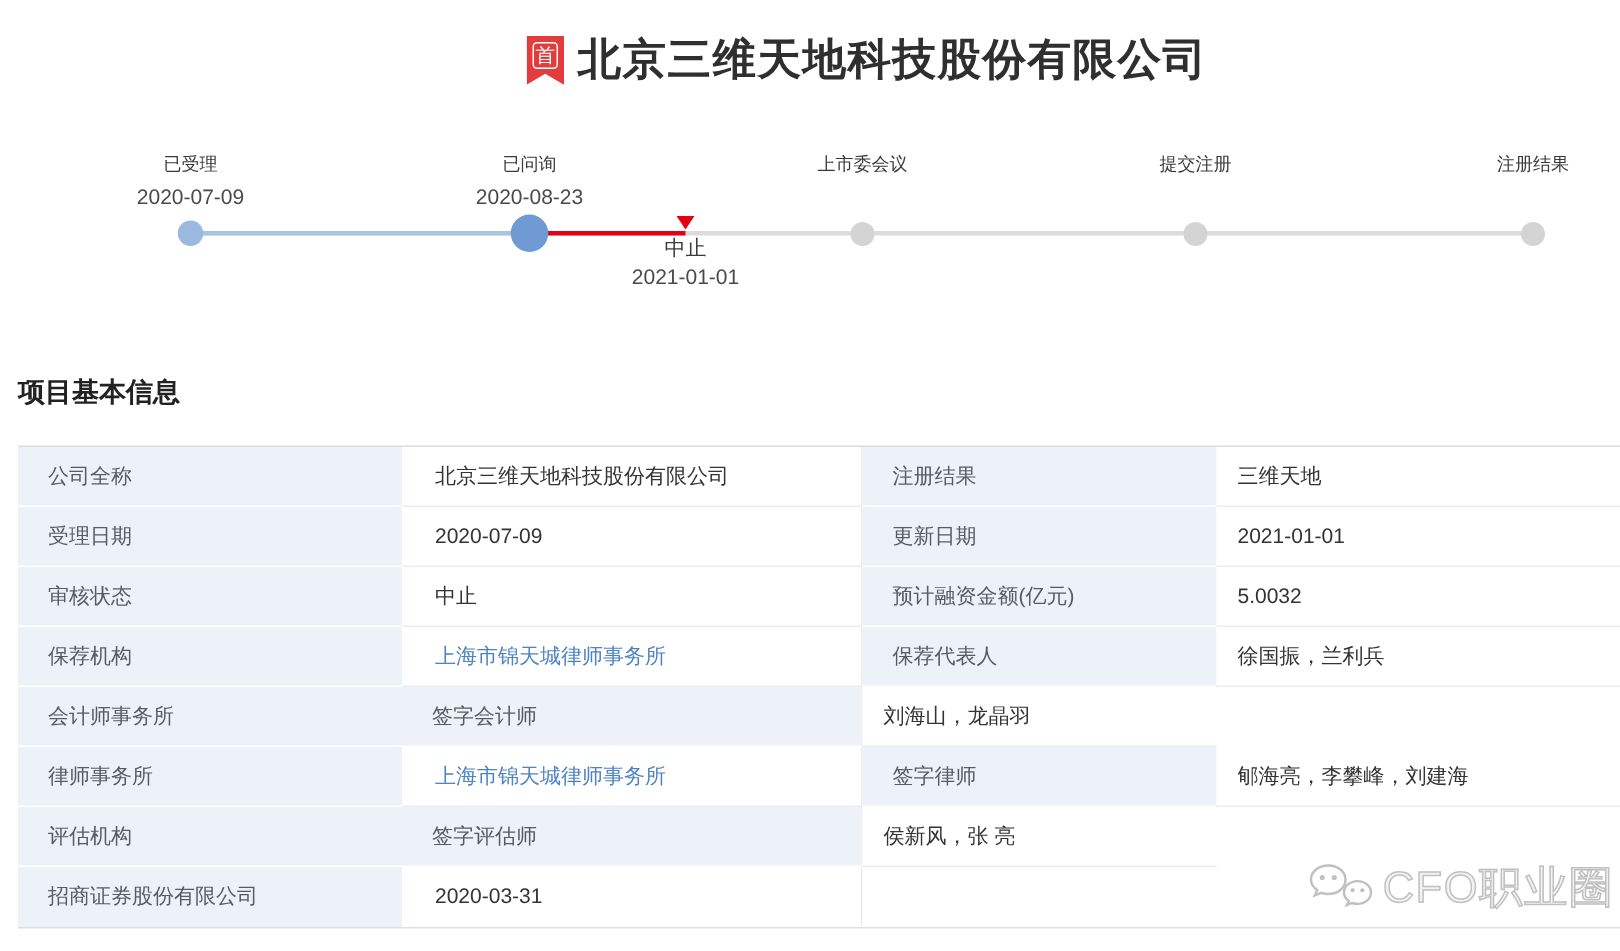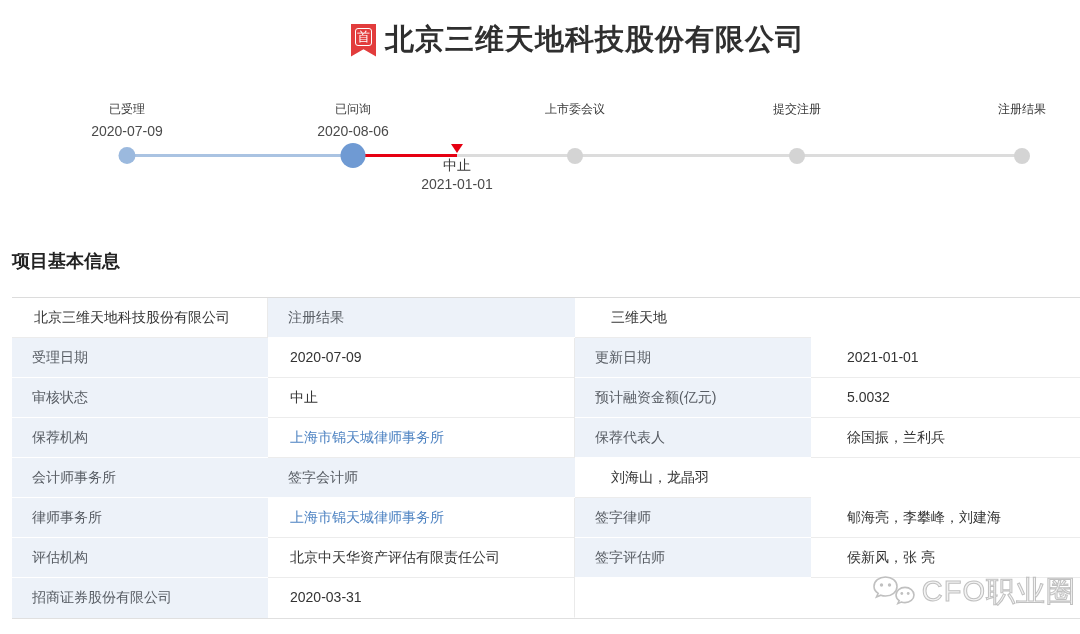--- a/index.html
+++ b/index.html
@@ -32,21 +32,21 @@
   .halt-date  { position:absolute; left:0; top:81px; transform:translateX(-50%); font-size:14px; color:#4a4a4a; white-space:nowrap; }
 
   
   .section-title { position:absolute; top:249px; left:12px; font-size:18px; font-weight:bold; color:#222; }
   .info-table { position:absolute; top:297px; left:12px; right:0; border-top:1px solid #dcdcdc; border-bottom:1px solid #e0e0e0; }
   .row { display:grid; grid-template-columns:256px 307px 236px 1fr; height:40px; }
   .cell { font-size:14px; line-height:39px; white-space:nowrap; overflow:hidden; }
   .cell.lab { background:#edf2f9; color:#575c63; padding-left:20px; border-bottom:1px solid #fff; }
   .cell.val { color:#333; border-bottom:1px solid #ececec; }
   .cell.v1 { padding-left:22px; border-right:1px solid #eaeaea; }
-  .cell.v2 { padding-left:36px; }
+  .cell.v2 { padding-left:14px; }
   .cell.empty { background:#fff; border-bottom-color:transparent; }
   .row:last-child .cell { border-bottom-color:transparent; }
   .cell .link { color:#4e83c2; cursor:pointer; }
 
   
   .watermark { position:absolute; top:572px; right:4px; display:flex; align-items:center; gap:6px; opacity:.95; }
   .wm-text { font-size:29px; color:#f3f3f3; -webkit-text-stroke:1px #bdbdbd; text-shadow:1px 1px 1px #fff; letter-spacing:1px;text-align:center; }
 </style>
 </head>
 <body>
@@ -66,21 +66,21 @@
     <div class="tl-line tl-red"></div>
     <div id="tl-steps">
   <div class="tl-step done" style="left: 47px;">
     <div class="tl-label">已受理</div>
     <div class="tl-date">2020-07-09</div>
     <div class="tl-dot"></div>
   </div>
 
   <div class="tl-step current" style="left: 273px;">
     <div class="tl-label">已问询</div>
-    <div class="tl-date">2020-08-06</div>
+    <div class="tl-date">2020-08-23</div>
     <div class="tl-dot"></div>
   </div>
 
   <div class="tl-step pending" style="left: 495px;">
     <div class="tl-label">上市委会议</div>
     <div class="tl-date"></div>
     <div class="tl-dot"></div>
   </div>
 
   <div class="tl-step pending" style="left: 717px;">
@@ -99,20 +99,21 @@
       <div class="halt-triangle"></div>
       <div class="halt-label">中止</div>
       <div class="halt-date">2021-01-01</div>
     </div>
   </div>
 
   <h2 class="section-title">项目基本信息</h2>
 
   <div class="info-table" id="info-table">
       <div class="row">
+        <div class="cell lab"><span>公司全称</span></div>
         <div class="cell val v1"><span>北京三维天地科技股份有限公司</span></div>
         <div class="cell lab"><span>注册结果</span></div>
         <div class="cell val v2"><span>三维天地</span></div>
       </div>
       <div class="row">
         <div class="cell lab"><span>受理日期</span></div>
         <div class="cell val v1"><span>2020-07-09</span></div>
         <div class="cell lab"><span>更新日期</span></div>
         <div class="cell val v2"><span>2021-01-01</span></div>
       </div>
@@ -134,21 +135,20 @@
         <div class="cell val v2"><span>刘海山，龙晶羽</span></div>
       </div>
       <div class="row">
         <div class="cell lab"><span>律师事务所</span></div>
         <div class="cell val v1"><span class="link">上海市锦天城律师事务所</span></div>
         <div class="cell lab"><span>签字律师</span></div>
         <div class="cell val v2"><span>郇海亮，李攀峰，刘建海</span></div>
       </div>
       <div class="row">
         <div class="cell lab"><span>评估机构</span></div>
-        <div class="cell val v1"><span>北京中天华资产评估有限责任公司</span></div>
         <div class="cell lab"><span>签字评估师</span></div>
         <div class="cell val v2"><span>侯新风，张 亮</span></div>
       </div>
       <div class="row">
         <div class="cell lab"><span>招商证券股份有限公司</span></div>
         <div class="cell val v1"><span>2020-03-31</span></div>
         <div class="cell lab empty"></div>
         <div class="cell val v2 empty"></div>
       </div>
     </div>

